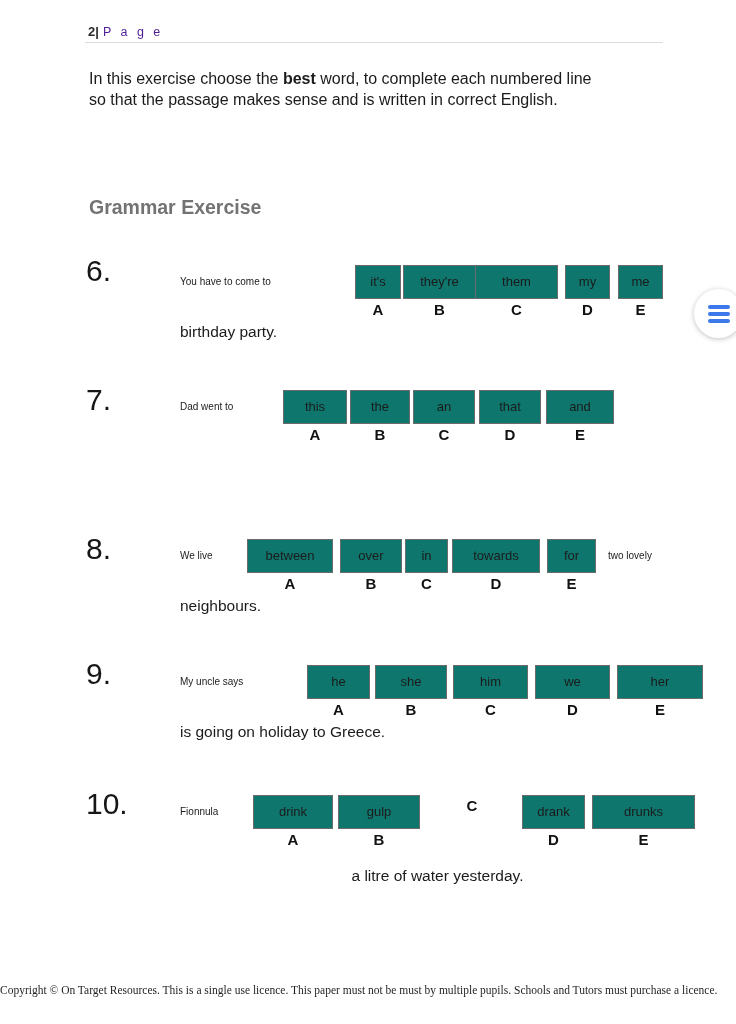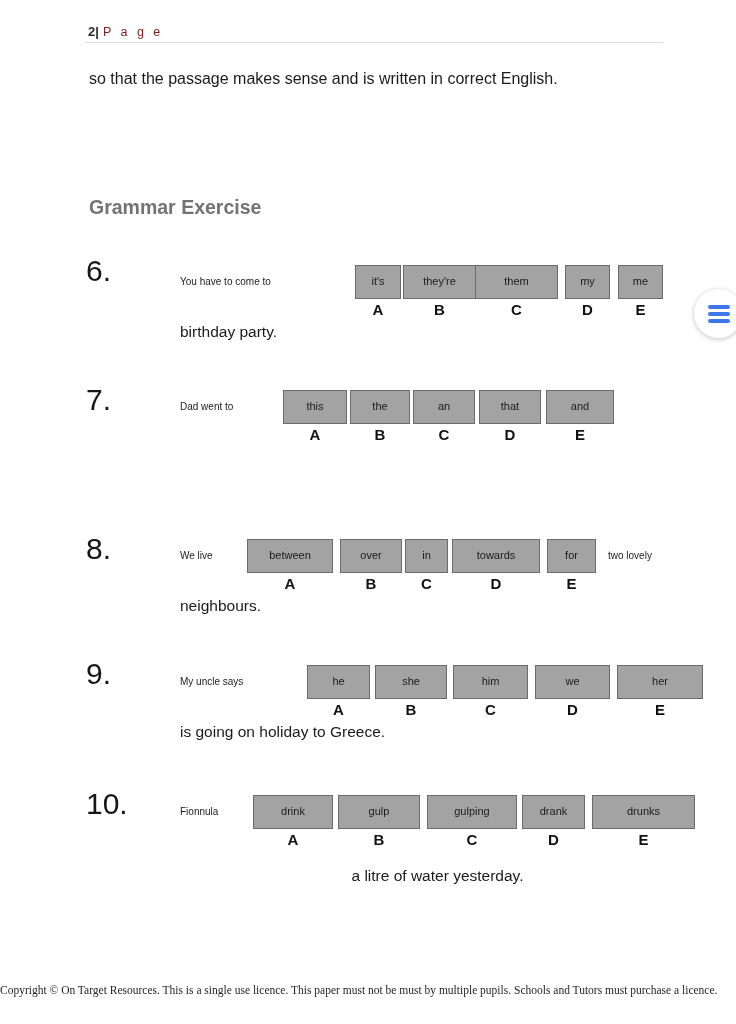--- a/index.html
+++ b/index.html
@@ -4,40 +4,40 @@
 <style>
   html,body { margin:0; padding:0; }
   body {
     width:736px; height:1024px; position:relative; overflow:hidden;
     background:#ffffff; color:#1b1b1b;
     font-family:"Liberation Sans", sans-serif;
   }
   
   .header-row { position:absolute; left:88px; top:24px; font-size:13px; white-space:nowrap; }
   .pg-num { font-weight:bold; color:#2b2b2b; }
-  .pg-label { color:#7f1d1d; letter-spacing:3px; margin-left:4px; font-size:12.5px; }
+  .pg-label { color:#4c1d95; letter-spacing:3px; margin-left:4px; font-size:12.5px; }
   .header-rule { position:absolute; left:85px; top:42px; width:578px; height:1px; background:#dcdcdc; }
 
   
   .intro { position:absolute; left:89px; top:69px; font-size:16px; line-height:20.5px; }
   .intro b { font-weight:bold; }
 
   .heading { position:absolute; left:89px; top:196px; font-size:19.5px; font-weight:bold; color:#737373; }
 
   
   .question { position:absolute; left:86px; }
   .qnum { position:absolute; left:0; top:0; font-size:30px; line-height:38px; color:#161616; }
   .qbody { margin-left:94px; }
   .row1 { display:flex; align-items:flex-start; }
   .lead, .tail { display:inline-block; line-height:34px; font-size:10px; white-space:nowrap; }
   .tail { margin-left:12px; }
   .choice { display:inline-block; text-align:center; flex:none; }
   .box {
     display:block; box-sizing:border-box; height:34px; line-height:31px;
-    border:1px solid #6b6b6b; background:#a3a3a3; font-size:11px; text-align:center;
+    border:1px solid #6b6b6b; background:#0f766e; font-size:13px; text-align:center;
     overflow:hidden; white-space:nowrap;
   }
   .letter { display:block; margin-top:3px; font-weight:bold; font-size:15px; line-height:16px; color:#111; }
   .cont { font-size:15.5px; line-height:20px; margin-top:4px; }
   .cont-far { margin-top:18px;text-align:center; }
   .u { text-decoration-color:#9a9a9a; text-underline-offset:3px; }
 
   
   .menu-fab {
     position:absolute; left:694px; top:289px; width:49px; height:49px; border-radius:50%;
@@ -55,20 +55,21 @@
 </style>
 </head>
 <body>
 
 <div class="header-row">
   <span class="pg-num">2|</span><span class="pg-label">P a g e</span>
 </div>
 <div class="header-rule"></div>
 
 <div class="intro">
+  <div><span>In this exercise choose the </span><b>best</b><span> word, to complete each numbered line</span></div>
   <div><span>so that the passage makes sense and is written in correct English.</span></div>
 </div>
 
 <div class="heading">Grammar Exercise</div>
 
 <div class="question" style="top:252px">
   <div class="qnum">6.</div>
   <div class="qbody" style="padding-top:13px">
     <div class="row1">
       <span class="lead" style="width:175px">You have to come to</span>
@@ -194,21 +195,20 @@
       <span class="lead" style="width:73px">Fionnula</span>
       <span class="choice" style="width:80px">
         <span class="box"><span>drink</span></span>
         <span class="letter">A</span>
       </span>
       <span class="choice" style="width:82px;margin-left:5px">
         <span class="box"><span>gulp</span></span>
         <span class="letter">B</span>
       </span>
       <span class="choice" style="width:90px;margin-left:7px">
-        <span class="box"><span>gulping</span></span>
         <span class="letter">C</span>
       </span>
       <span class="choice" style="width:63px;margin-left:5px">
         <span class="box"><span>drank</span></span>
         <span class="letter">D</span>
       </span>
       <span class="choice" style="width:103px;margin-left:7px">
         <span class="box"><span>drunks</span></span>
         <span class="letter">E</span>
       </span>

